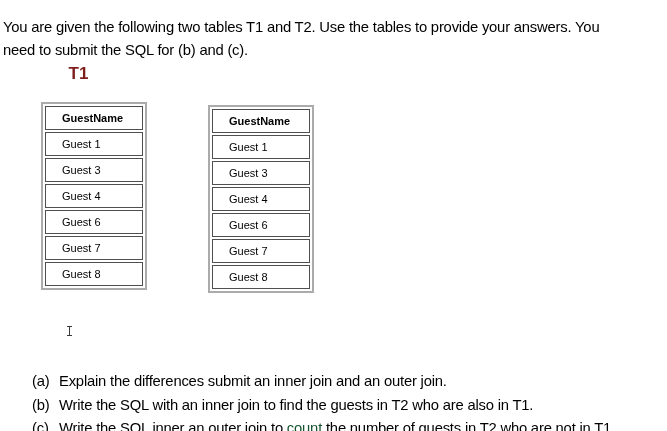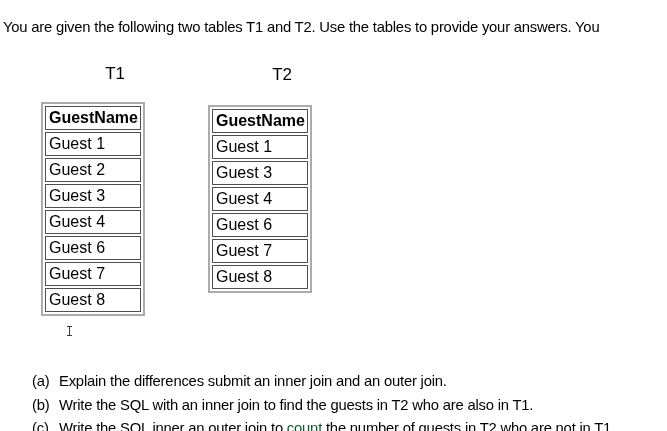--- a/index.html
+++ b/index.html
@@ -19,43 +19,43 @@
     top: 4px;
     font-size: 14.8px;
     line-height: 23px;
     letter-spacing: -0.2px;
     white-space: nowrap;
     font-weight: 500;
   }
   .tbl-title {
     position: absolute;
     width: 93px;
-    text-align: right;
+    text-align: center;
     font-size: 17px;
-    font-weight: normal;
-    color: #000000;
+    font-weight: bold;
+    color: #7f1d1d;
   }
   .tbl-title.t1 { left: 32px; top: 52px; }
   .tbl-title.t2 { left: 199px; top: 53px; }
   table.gtable {
     position: absolute;
     border-collapse: separate;
     border-spacing: 2px;
     border: 2px solid #ababab;
     background: #ffffff;
   }
   table.gtable.t1pos { left: 41px; top: 90px; }
   table.gtable.t2pos { left: 208px; top: 93px; }
   table.gtable th, table.gtable td {
     border: 1px solid #4f4f4f;
     width: 78px;
     height: 20px;
     line-height: 20px;
-    padding: 1px 2px 1px 3px;
-    font-size: 16px;
+    padding: 1px 2px 1px 16px;
+    font-size: 11px;
     text-align: left;
     vertical-align: middle;
     white-space: nowrap;
     background: #ffffff;
     font-weight: normal;
   }
   table.gtable th { font-weight: bold; }
   .questions {
     position: absolute;
     left: 32px;
@@ -92,35 +92,32 @@
   .ibeam .cap-top { top: 0; }
   .ibeam .cap-bot { bottom: 0; }
 </style>
 </head>
 <body>
 
 <div class="screen">
 
   <div class="intro">
     <div>You are given the following two tables T1 and T2. Use the tables to provide your answers. You</div>
+    <div>need to submit the SQL for (b) and (c).</div>
   </div>
 
   <div class="tbl-title t1">T1</div>
-  <div class="tbl-title t2">T2</div>
 
   <table class="gtable t1pos">
     <tbody>
         <tr>
           <th>GuestName</th>
         </tr>
     <tr>
           <td>Guest 1</td>
-        </tr>
-    <tr>
-          <td>Guest 2</td>
         </tr>
     <tr>
           <td>Guest 3</td>
         </tr>
     <tr>
           <td>Guest 4</td>
         </tr>
     <tr>
           <td>Guest 6</td>
         </tr>

